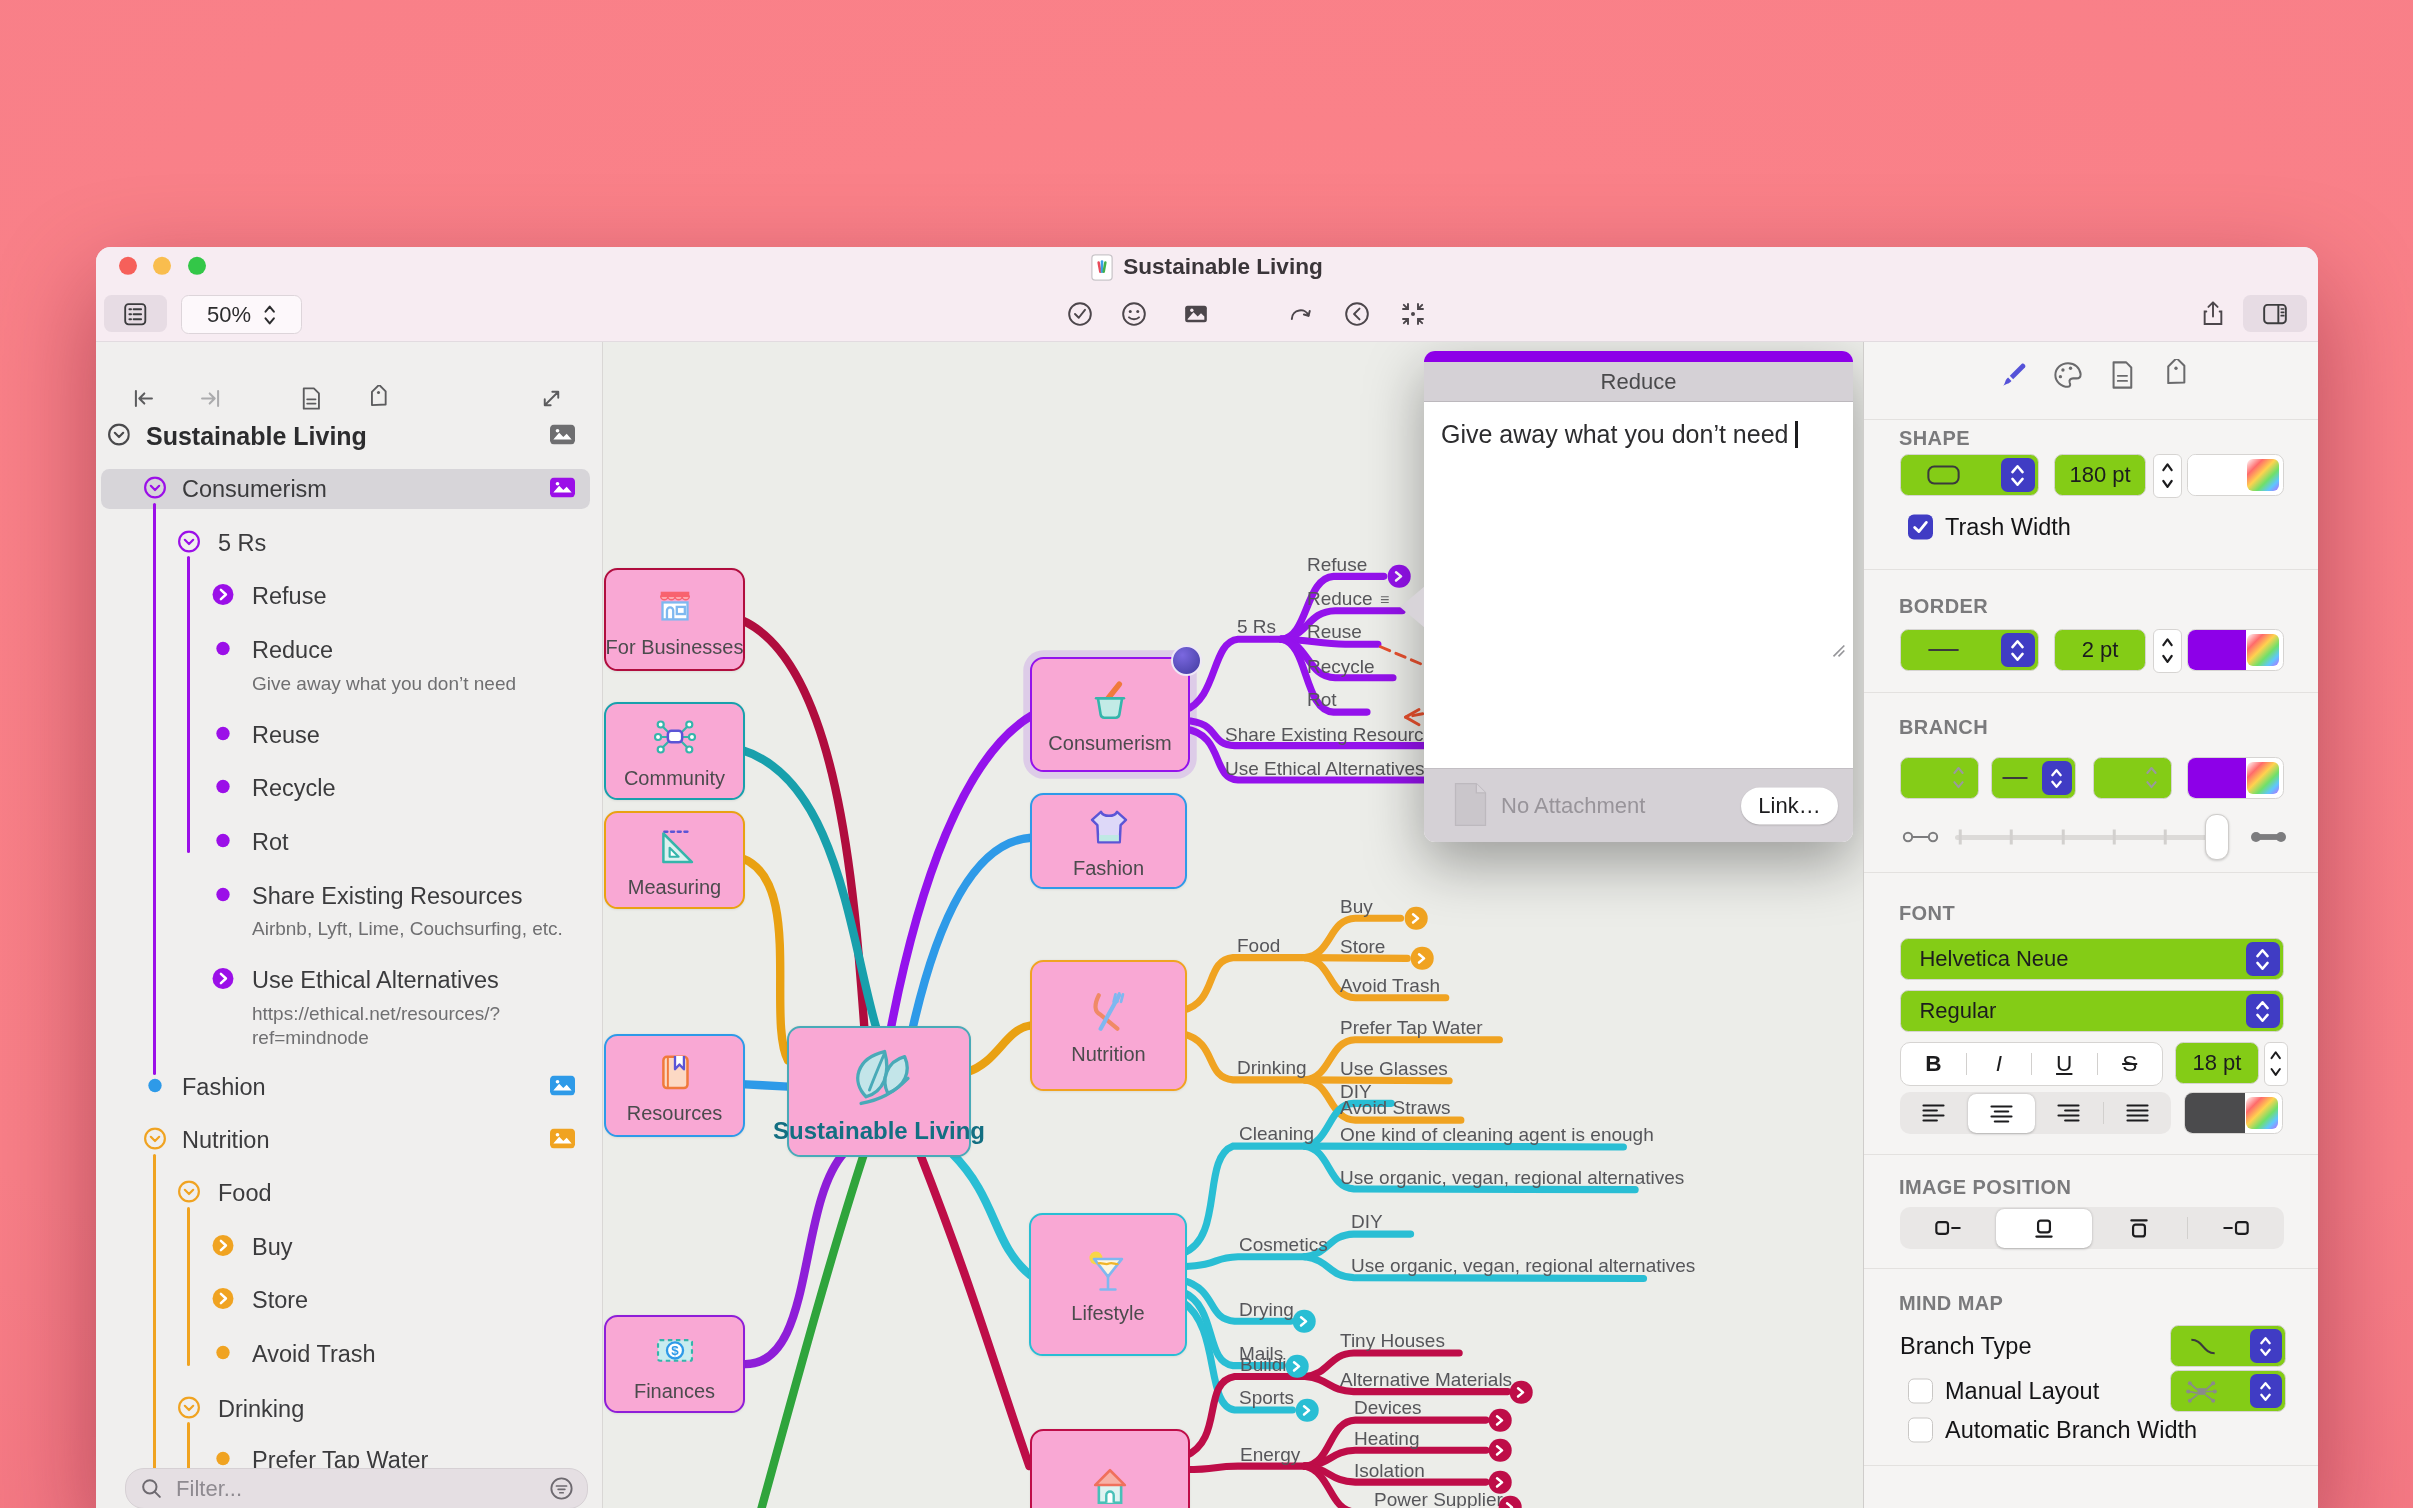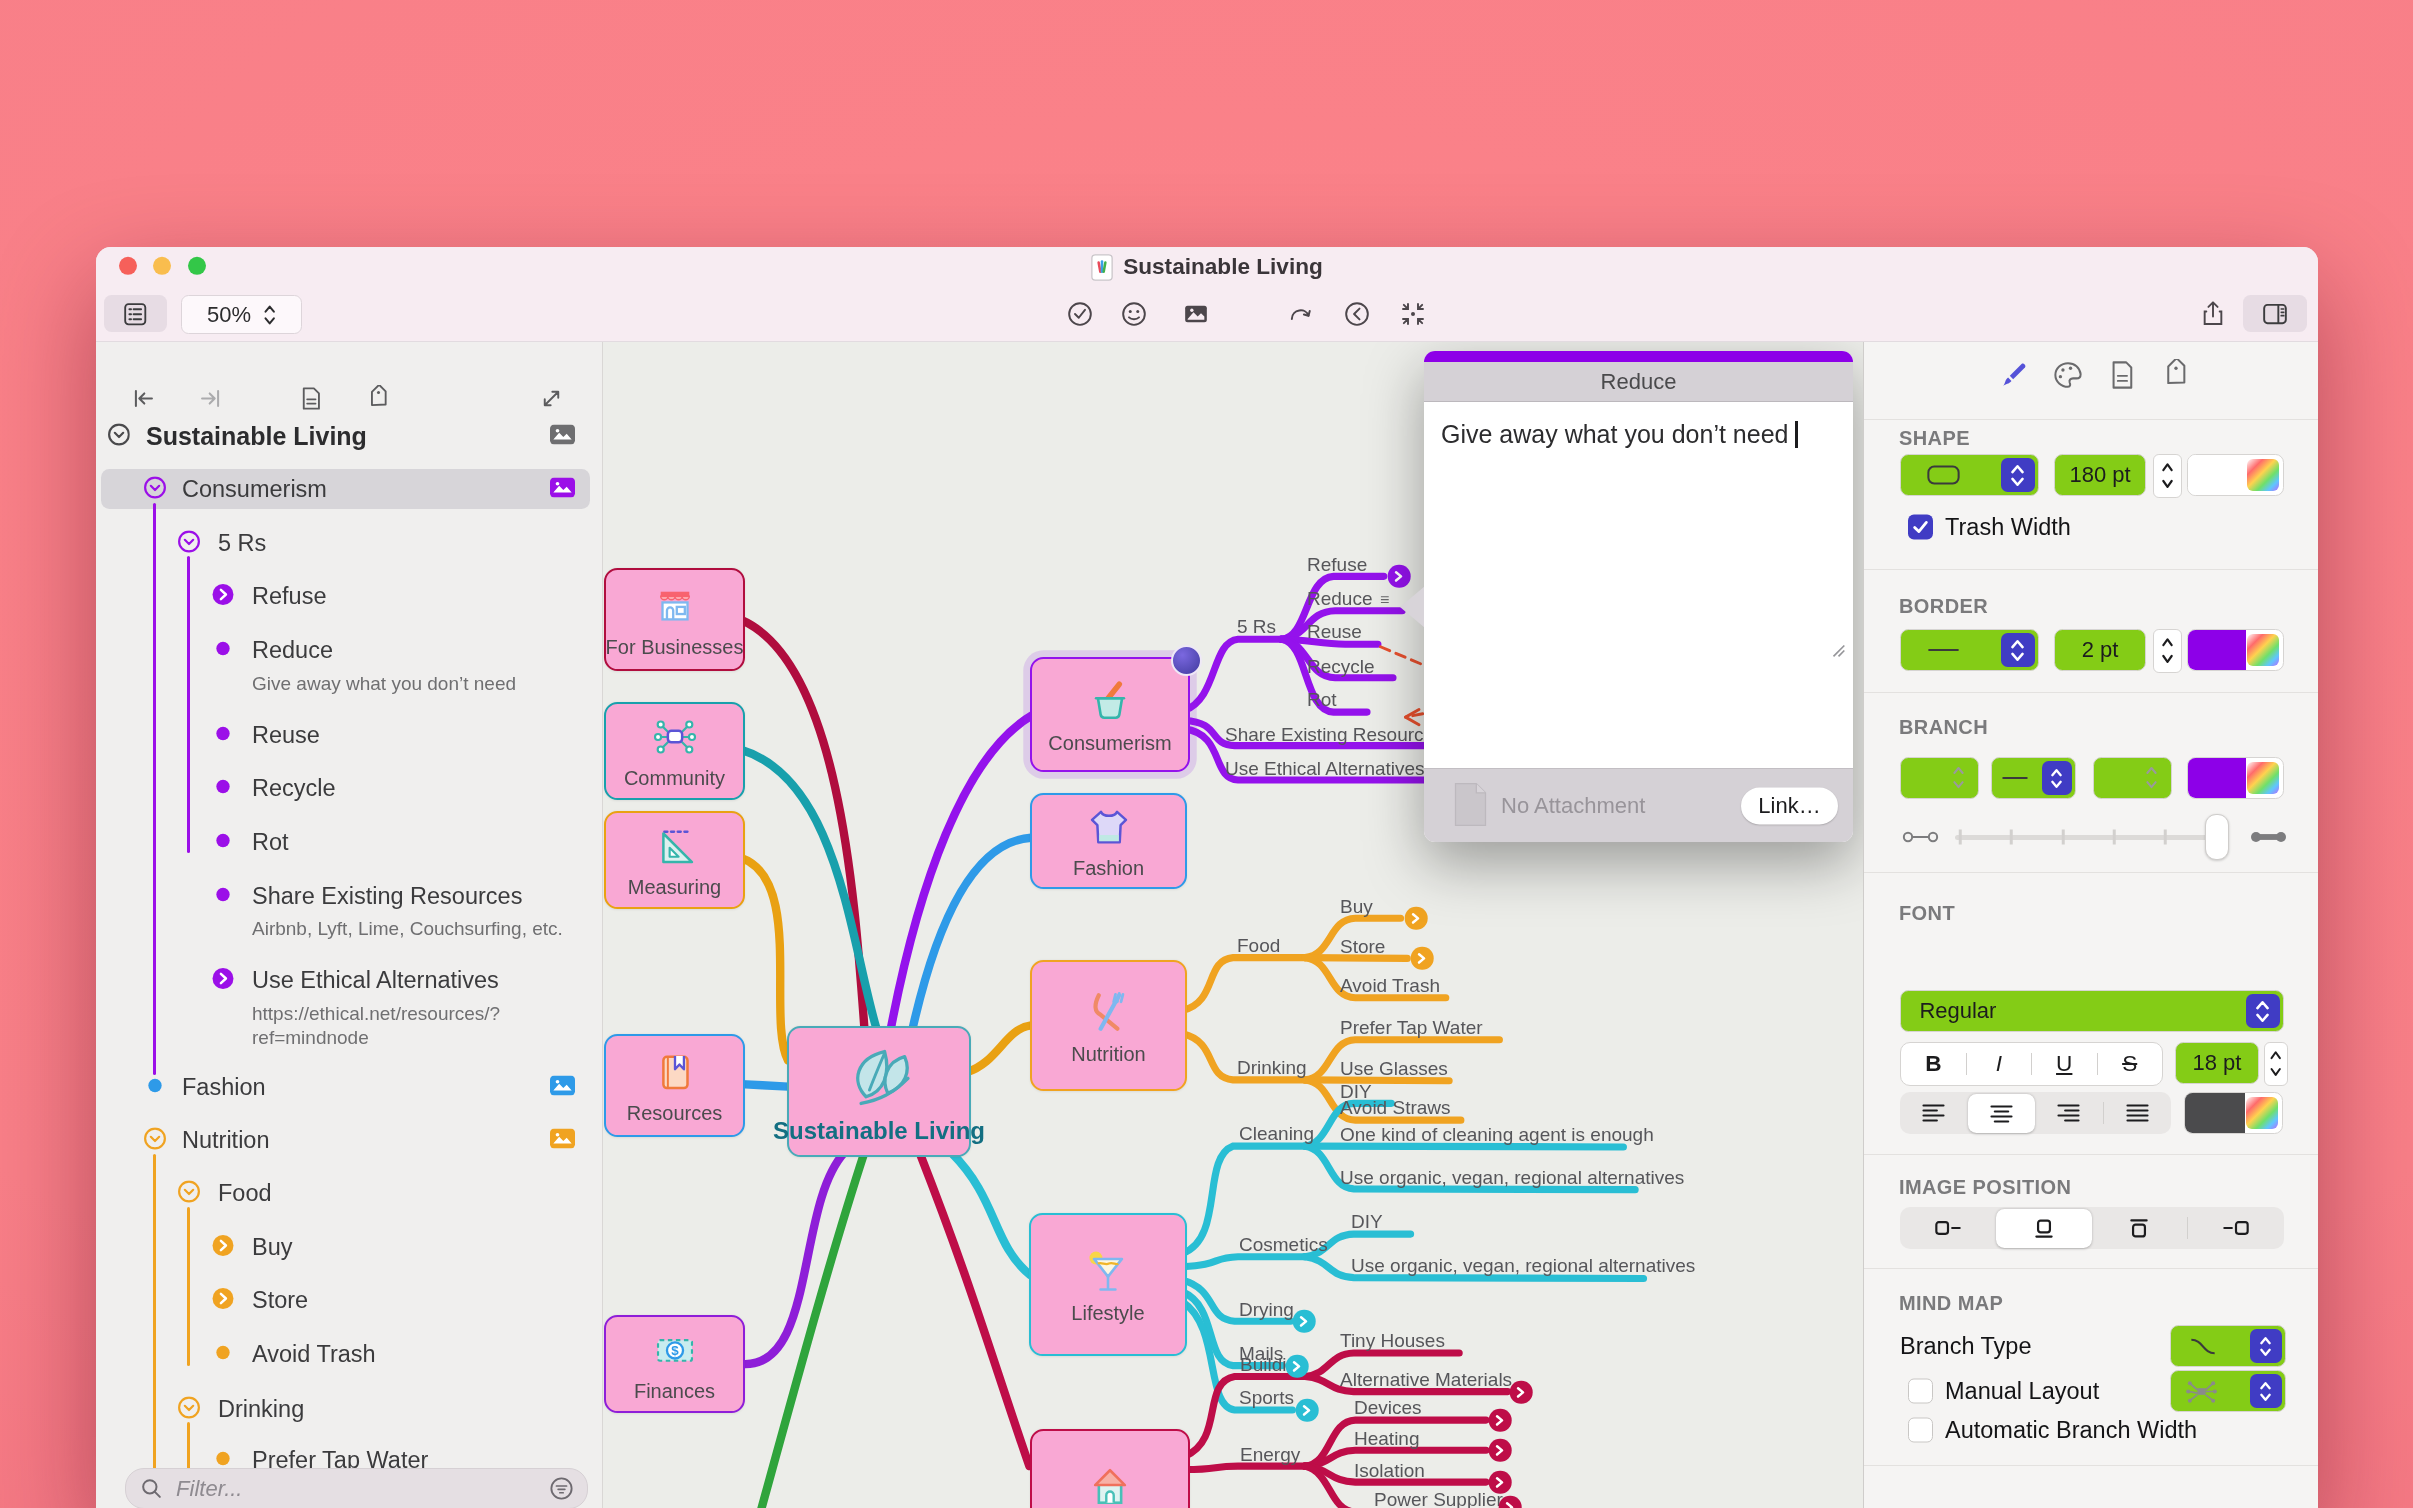--- a/index.html
+++ b/index.html
@@ -29,21 +29,21 @@
   .orow .rowbg{position:absolute;left:5px;right:3.4px;top:0;bottom:0;border-radius:8.4px;}
   .orow.sel .rowbg{background:#d7d5d9;}
   .olabel{position:absolute;top:50%;transform:translateY(-50%);font-size:23.5px;color:#3b3b3d;white-space:nowrap;}
   .olabel.b0{font-weight:700;font-size:25px;color:#2c2c2e;}
   .omark{position:absolute;top:50%;transform:translate(-50%,-50%);}
   .onote{position:absolute;font-size:19px;color:#6f6f71;white-space:nowrap;transform:translateY(-50%);}
   .vline{position:absolute;width:3.4px;border-radius:1.7px;}
   .obadge{position:absolute;right:18.4px;top:50%;transform:translateY(-50%);}
   .filterbar{position:absolute;left:29px;width:461px;top:1127px;height:39px;border-radius:19px;background:#e5dfe3;
     border:0.8px solid #d6d0d4;display:flex;align-items:center;}
-  .filterbar .ph{font-size:22px;color:#8e8a90;margin-left:11.7px;flex:1;font-style:italic;}
+  .filterbar .ph{font-size:22px;color:#8e8a90;margin-left:11.7px;flex:1;}
   
   .canvasbg{position:absolute;left:506px;top:94px;width:1262px;bottom:0;background:#ecede9;z-index:1;}
   .maplayer{position:absolute;inset:0;z-index:2;}
   #map-svg{position:absolute;left:0;top:0;}
   .node{position:absolute;background:#f9a8d4;border:2.9px solid #888;border-radius:13.4px;
     display:flex;flex-direction:column;align-items:center;justify-content:center;gap:5px;box-shadow:0 0.8px 2.5px rgba(0,0,0,.07);}
   .node .nlabel{font-size:20px;color:#4b4b4d;white-space:nowrap;}
   .node.center .nlabel{font-size:24px;font-weight:700;color:#136f82;}
   .node.selected{box-shadow:0 0 0 6.7px rgba(150,40,230,.17);}
   .handle{position:absolute;width:27px;height:27px;border-radius:50%;right:-14.2px;top:-14.2px;
@@ -779,20 +779,28 @@
         <div class="tick" style="left:349px;top:496px;"></div>
       <div class="thumb" style="left:353px;top:496px;"></div>
       <svg style="position:absolute;left:385px;top:481px;" width="39" height="30" viewBox="0 0 46 36">
         <circle cx="8" cy="18" r="6" fill="#7c7c7e"></circle>
           <circle cx="38" cy="18" r="6" fill="#7c7c7e"></circle>
         <path d="M10 18 H36" stroke="#7c7c7e" stroke-width="7"></path>
       </svg>
       <div class="insdiv" style="top:531px;"></div>
 
       <div class="ins-h" style="top:572px;">FONT</div>
+      <div class="ctl" style="left:36px;top:597px;width:384px;height:42px;">
+        <span class="val" style="margin-left:18.4px;">Helvetica Neue</span>
+        <span class="stind">
+          <svg width="17" height="27" viewBox="0 0 20 32">
+              <path d="M4 12 L10 5 L16 12 M4 20 L10 27 L16 20" fill="none" stroke="#fff" stroke-width="3" stroke-linecap="round" stroke-linejoin="round"></path>
+            </svg>
+        </span>
+      </div>
       <div class="ctl" style="left:36px;top:649px;width:384px;height:42px;">
         <span class="val" style="margin-left:18.4px;">Regular</span>
         <span class="stind">
           <svg width="17" height="27" viewBox="0 0 20 32">
               <path d="M4 12 L10 5 L16 12 M4 20 L10 27 L16 20" fill="none" stroke="#fff" stroke-width="3" stroke-linecap="round" stroke-linejoin="round"></path>
             </svg>
         </span>
       </div>
       <div class="seg" style="left:36px;top:701px;width:261px;background:#fff;border:0.8px solid #d6d4d2;">
         <div class="sitem">

